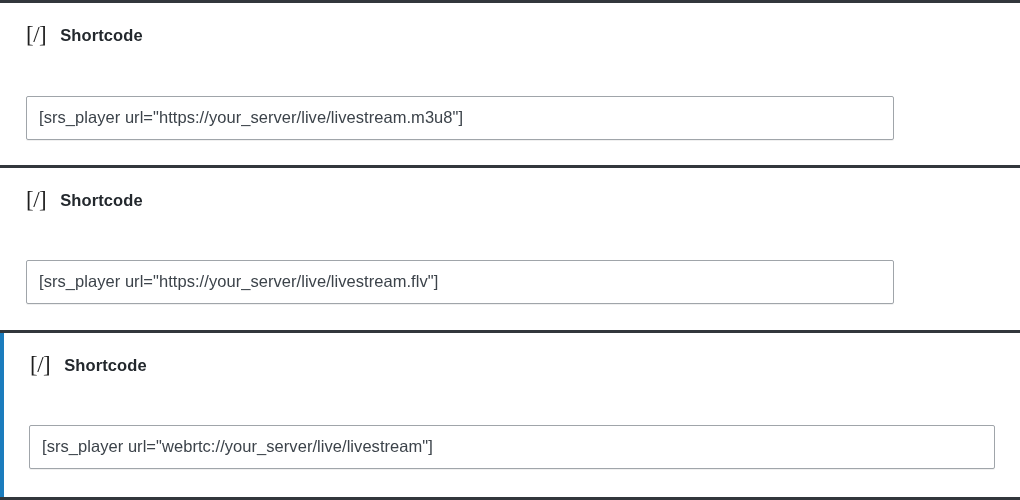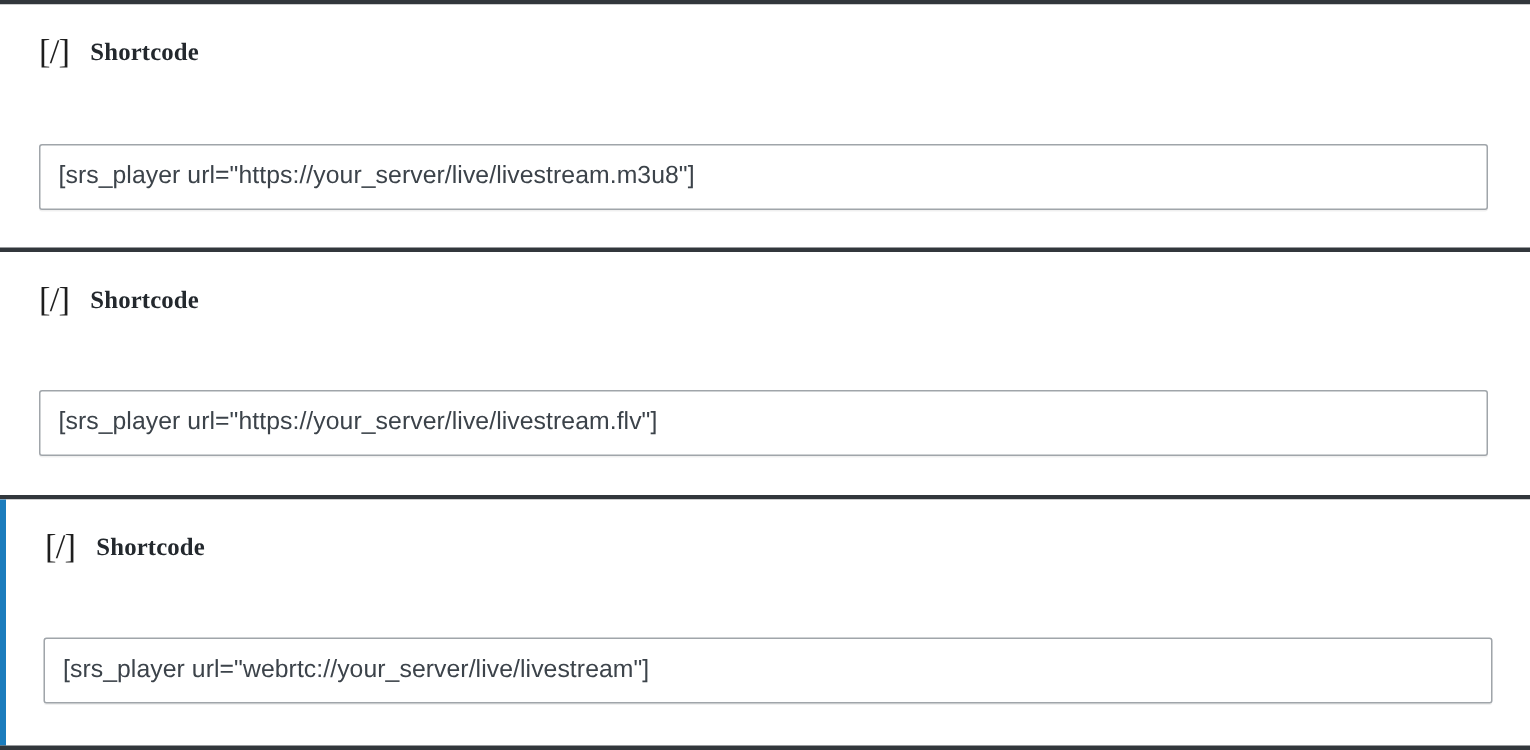--- a/index.html
+++ b/index.html
@@ -76,33 +76,33 @@
     line-height: 1;
     font-weight: 400;
     color: #1e1e1e;
     letter-spacing: -0.5px;
     display: inline-block;
     transform: translateY(-1px);
     white-space: nowrap;
   }
 
   .block-title {
-    font-family: Liberation Serif, serif;
+    font-family: Liberation Sans, sans-serif;
     font-size: 16.5px;
     font-weight: 700;
     color: #23282d;
     letter-spacing: 0.1px;
     white-space: nowrap;
   }
 
   
   .shortcode-field {
     position: absolute;
     left: 26px;
-    width: 966px;
+    width: 868px;
     height: 44px;
     background: #ffffff;
     border: 1px solid #a0a5aa;
     border-radius: 2px;
     display: flex;
     align-items: center;
     padding: 0 12px;
     box-shadow: 0 1px 0 rgba(0,0,0,0.06);
   }
   .block.b1 .shortcode-field { top: 93px; }

